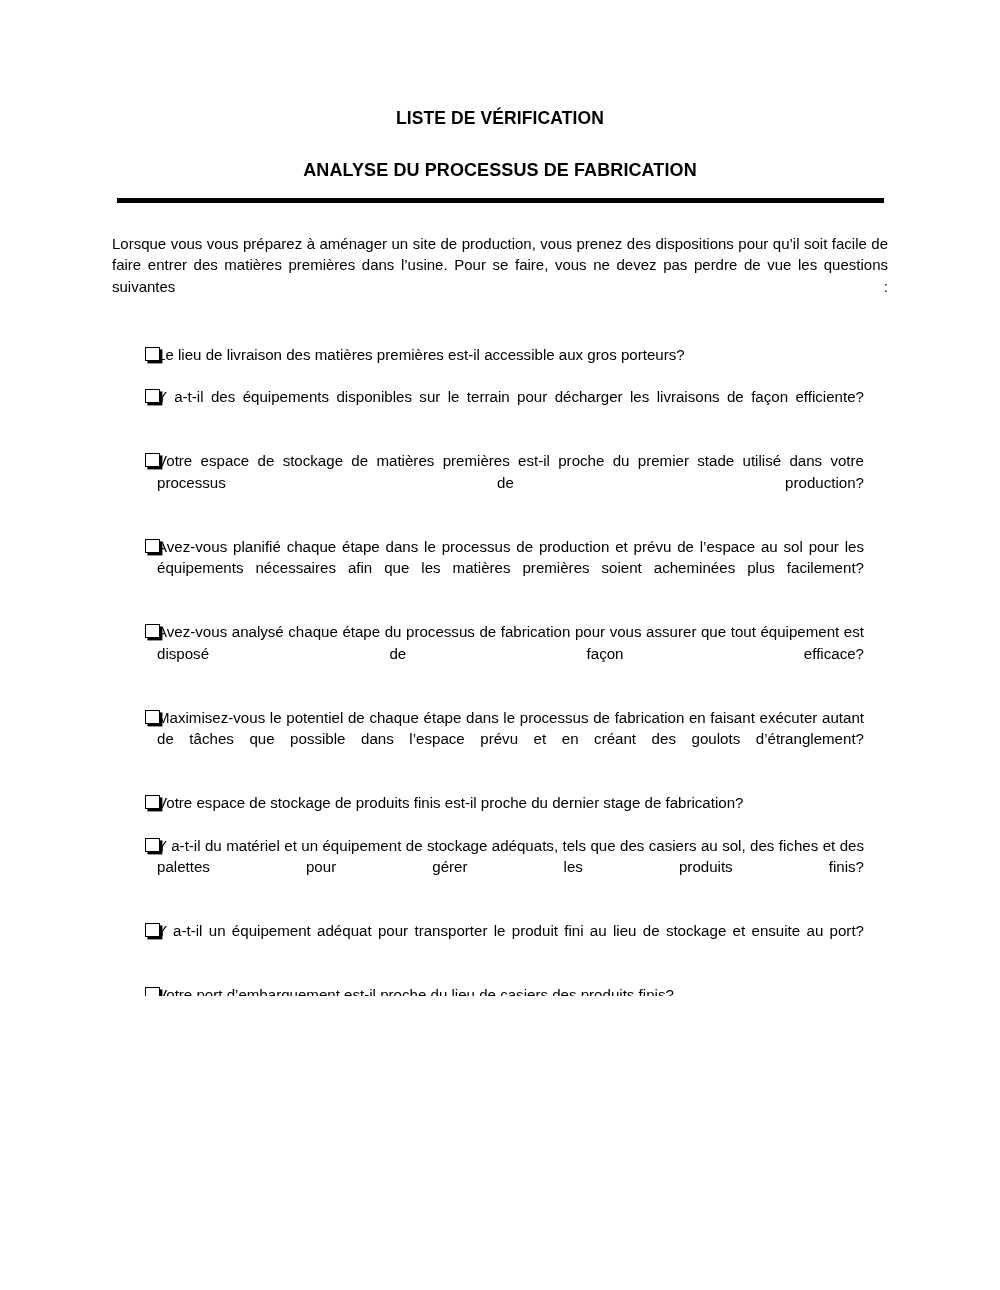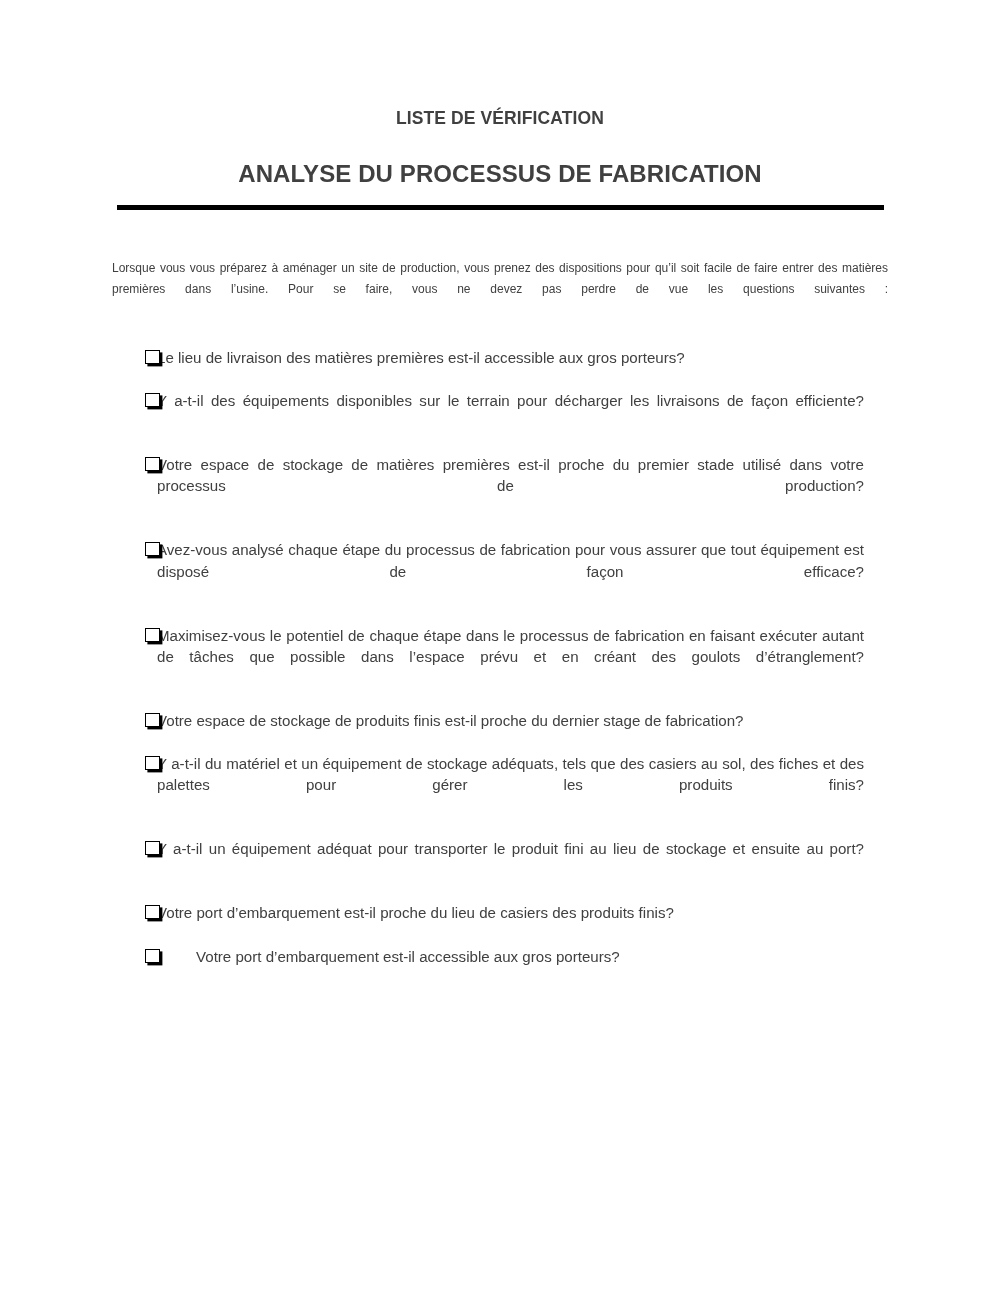--- a/index.html
+++ b/index.html
@@ -6,21 +6,21 @@
     margin: 0;
     padding: 0;
     background: #ffffff;
   }
   .page {
     position: relative;
     width: 1000px;
     height: 996px;
     background: #ffffff;
     font-family: "Liberation Sans", sans-serif;
-    color: #404040;
+    color: #000000;
     overflow: hidden;
   }
 
   .doc-body {
     position: absolute;
     left: 0;
     top: 0;
     width: 1000px;
   }
 
@@ -30,44 +30,44 @@
   .doc-title {
     text-align: center;
     font-size: 17.5px;
     font-weight: bold;
     letter-spacing: 0.1px;
     line-height: 1.2;
     margin: 0;
   }
   .doc-subtitle {
     text-align: center;
-    font-size: 24px;
+    font-size: 18px;
     font-weight: bold;
     letter-spacing: 0.1px;
     line-height: 1.2;
     margin: 0;
     padding-top: 31px;
   }
 
   .rule-wrap {
     padding-top: 16px;
   }
   .hrule {
     margin-left: 117px;
     width: 767px;
     height: 5px;
     background: #000000;
   }
 
   .intro {
     margin: 0;
-    padding-top: 48px;
+    padding-top: 30px;
     margin-left: 112px;
     width: 776px;
-    font-size: 12px;
+    font-size: 15px;
     line-height: 21.5px;
     text-align: justify;
     text-justify: inter-word;
   }
   .intro::after {
     content: "";
     display: inline-block;
     width: 100%;
   }
 
@@ -143,20 +143,24 @@
         <li class="check-item">
           <span class="checkbox-icon"></span>
           <span class="item-text">Y a-t-il des équipements disponibles sur le terrain pour décharger les livraisons de façon efficiente?</span>
         </li>
         <li class="check-item">
           <span class="checkbox-icon"></span>
           <span class="item-text">Votre espace de stockage de matières premières est-il proche du premier stade utilisé dans votre processus de production?</span>
         </li>
         <li class="check-item">
           <span class="checkbox-icon"></span>
+          <span class="item-text">Avez-vous planifié chaque étape dans le processus de production et prévu de l’espace au sol pour les équipements nécessaires afin que les matières premières soient acheminées plus facilement?</span>
+        </li>
+        <li class="check-item">
+          <span class="checkbox-icon"></span>
           <span class="item-text">Avez-vous analysé chaque étape du processus de fabrication pour vous assurer que tout équipement est disposé de façon efficace?</span>
         </li>
         <li class="check-item">
           <span class="checkbox-icon"></span>
           <span class="item-text">Maximisez-vous le potentiel de chaque étape dans le processus de fabrication en faisant exécuter autant de tâches que possible dans l’espace prévu et en créant des goulots d’étranglement?</span>
         </li>
         <li class="check-item single">
           <span class="checkbox-icon"></span>
           <span class="item-text">Votre espace de stockage de produits finis est-il proche du dernier stage de fabrication?</span>
         </li>

